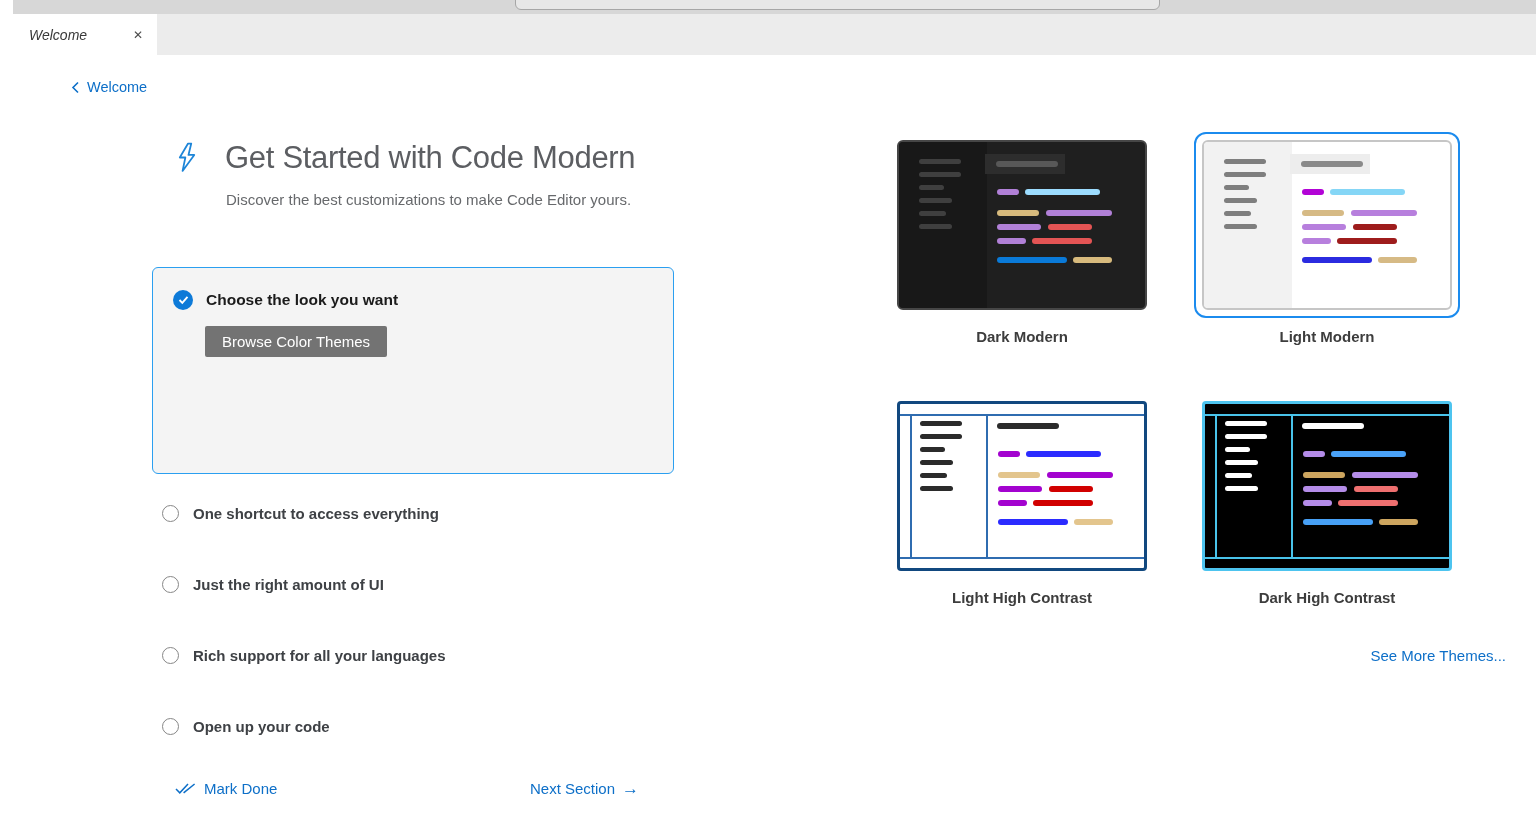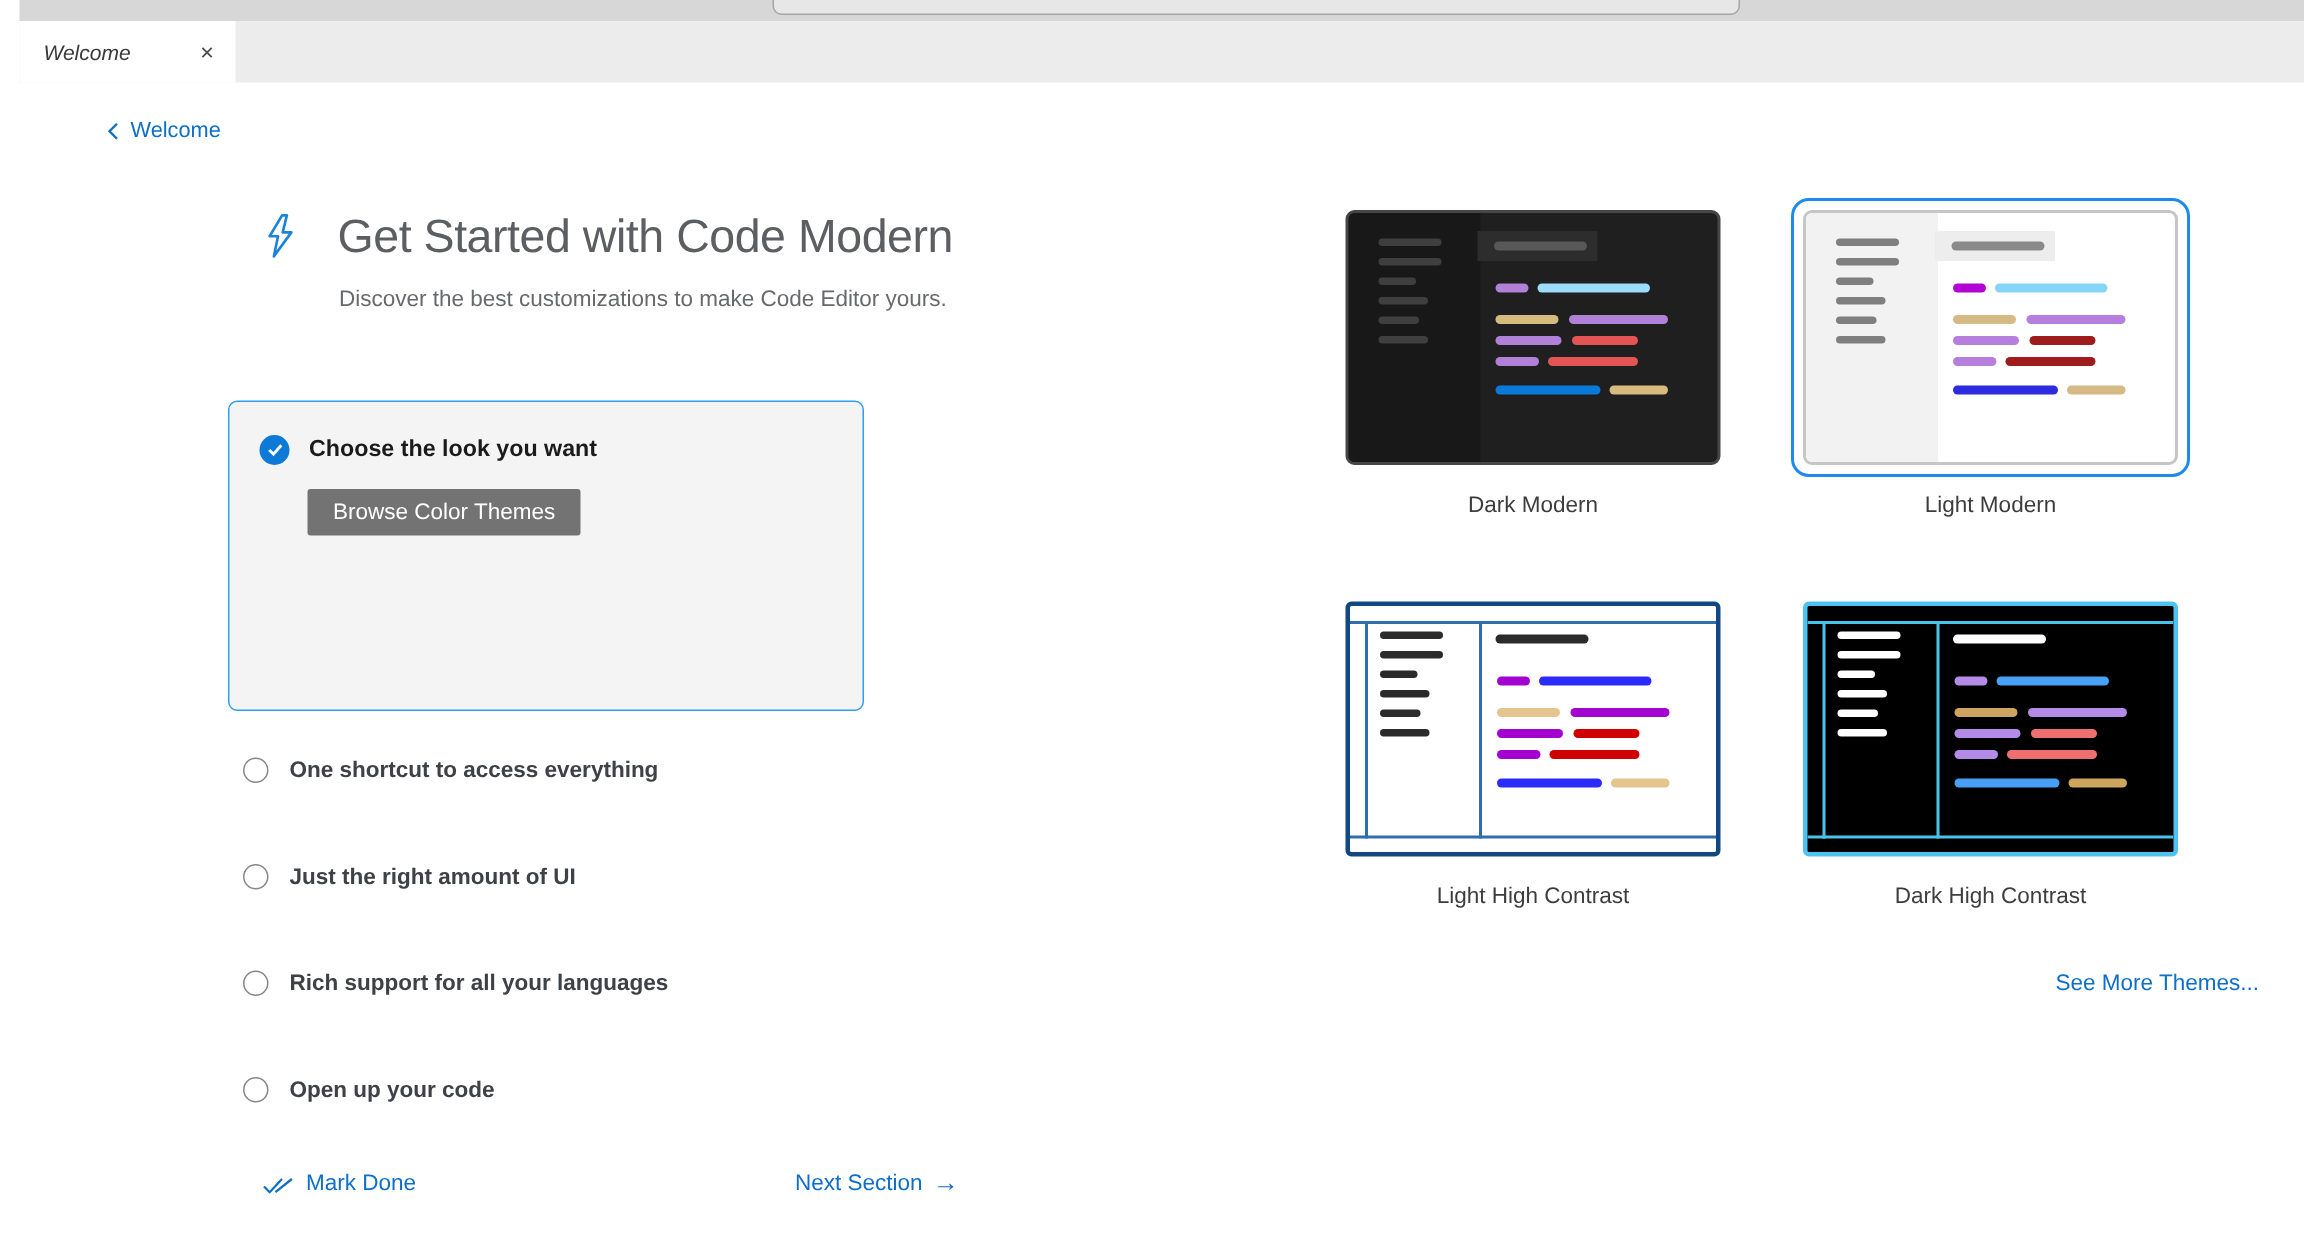--- a/index.html
+++ b/index.html
@@ -21,52 +21,52 @@
   
   .back-link { position:absolute; left:71px; top:79px; display:flex; align-items:center; gap:7px;
     color:#0d6fc8; font-size:14.5px; font-weight:500; cursor:pointer; }
   
   .hero-icon { position:absolute; left:174px; top:142px; color:#1d85d8; }
   .hero-title { position:absolute; left:225px; top:140px; font-size:31px; font-weight:400;
     color:#5c5e62; letter-spacing:-0.3px; }
   .hero-subtitle { position:absolute; left:226px; top:189px; width:418px; font-size:15px;
     color:#67696c; line-height:1.5; }
   
-  .card { position:absolute; left:152px; top:267px; width:424px; height:207px;
+  .card { position:absolute; left:152px; top:267px; width:522px; height:207px;
     background:#f4f4f4; border:1px solid #2b9ff0; border-radius:6px; padding:22px 20px; }
   .card-header { display:flex; align-items:center; gap:13px; cursor:pointer; }
   .check-circle { width:20px; height:20px; border-radius:50%; background:#0d7ad8;
     display:flex; align-items:center; justify-content:center; flex:0 0 auto; }
   .card-title { font-size:15.5px; font-weight:700; color:#1b1b1b; }
   .card-desc { margin:12px 0 0 33px; width:438px; font-size:15px; color:#54585e; line-height:1.55; }
   .card-button { display:inline-block; margin:16px 0 0 32px; background:#737373; color:#ffffff;
     border:none; font-size:15px; font-family:inherit; padding:7px 17px; border-radius:2px; cursor:pointer; }
   .card-tip { margin:17px 0 0 33px; font-size:14.5px; color:#6b6b6b; }
   .card-tip b { color:#474747; font-weight:700; }
   
   .radio-list { position:absolute; left:162px; top:505px; }
   .radio-row { display:flex; align-items:center; gap:14px; height:17px; margin-bottom:54px; cursor:pointer; }
   .radio-circle { width:17px; height:17px; border:1.6px solid #878787; border-radius:50%; flex:0 0 auto; background:transparent; }
   .radio-label { font-size:15px; font-weight:600; color:#3e4145; white-space:nowrap; }
   
-  .mark-done { position:absolute; left:175px; top:780px; display:flex; align-items:flex-end; gap:8px;
+  .mark-done { position:absolute; left:175px; top:780px; display:flex; align-items:center; gap:8px;
     color:#0d6fc8; font-size:15px; font-weight:500; cursor:pointer; }
   .next-section { position:absolute; left:530px; top:780px; display:flex; align-items:center; gap:7px;
     color:#0d6fc8; font-size:15px; font-weight:500; cursor:pointer; }
   .arrow-glyph { font-size:17px; line-height:1; }
   
   .theme-grid { position:absolute; left:889px; top:132px; display:grid;
     grid-template-columns:266px 266px; column-gap:39px; row-gap:48px; }
   .cell { display:flex; flex-direction:column; align-items:center; }
   .tile-wrap { padding:6px; border:2px solid transparent; border-radius:12px; cursor:pointer; }
   .tile-wrap.selected { border-color:#1b8bee; }
   .tile { position:relative; width:250px; height:170px; border-style:solid; overflow:hidden; }
   .tile.modern { border-width:2px; border-radius:6px; }
   .tile.high-contrast { border-width:3px; border-radius:4px; }
-  .tile-caption { margin-top:10px; font-size:15px; font-weight:400; color:#3d3d3d; }
+  .tile-caption { margin-top:10px; font-size:15px; font-weight:700; color:#3d3d3d; }
   .see-more { position:absolute; left:934px; top:647px; width:572px; text-align:right; }
   .see-more span { color:#0d6fc8; font-size:15px; font-weight:500; cursor:pointer; }
 </style>
 </head>
 <body>
 
 <div id="page">
 
   <div class="titlebar">
     <div class="command-center"></div>

